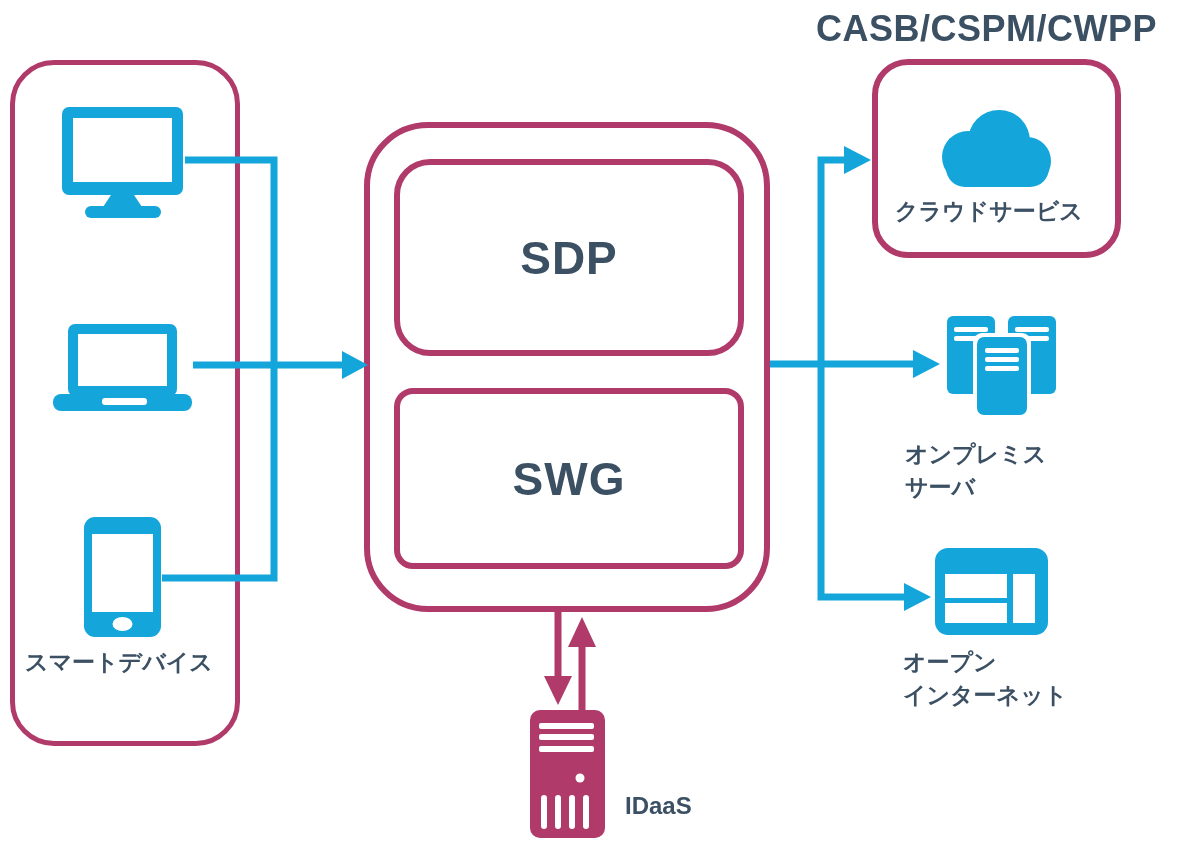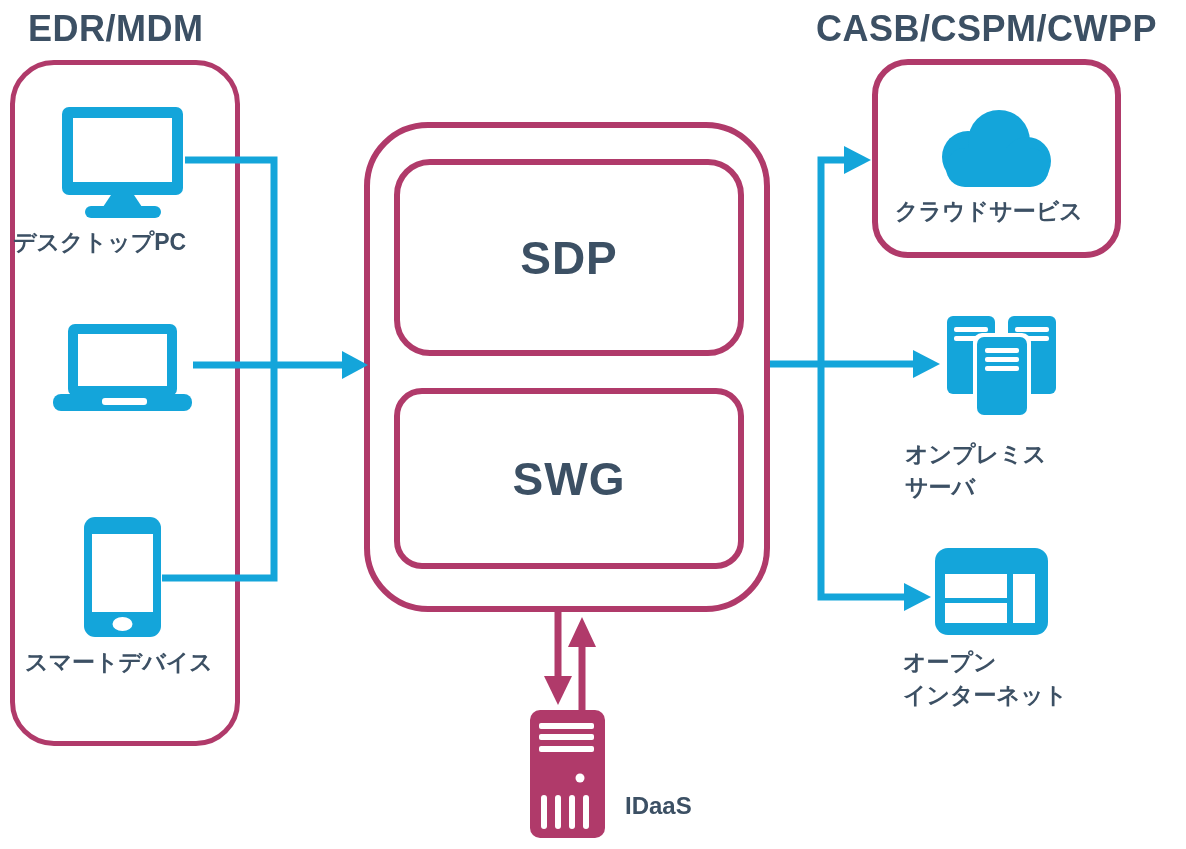--- a/index.html
+++ b/index.html
@@ -15,21 +15,21 @@
   .sec-title{position:absolute;font-weight:bold;font-size:36px;color:var(--text-dark,#3C5064);white-space:nowrap;letter-spacing:0.5px;}
   .sec-title.left{left:28px;top:8px;}
   .sec-title.right{left:816px;top:8px;}
 
   
   .gbox{position:absolute;border:6px solid var(--accent-crimson,#B03A6A);background:transparent;text-align:right;}
   .box-left{left:10px;top:60px;width:230px;height:686px;border-radius:44px;border-width:5px;}
   .box-center{left:364px;top:122px;width:406px;height:490px;border-radius:64px;}
   .box-inner{display:flex;align-items:center;justify-content:center;}
   .box-sdp{left:394px;top:159px;width:350px;height:197px;border-radius:36px;}
-  .box-swg{left:394px;top:388px;width:350px;height:181px;border-radius:28px;}
+  .box-swg{left:394px;top:388px;width:350px;height:181px;border-radius:19px;}
   .box-cloud{left:872px;top:59px;width:249px;height:199px;border-radius:36px;}
   .core-label{font-weight:bold;font-size:46px;color:var(--text-dark,#3C5064);letter-spacing:1px;}
 
   
   .node-label{position:absolute;font-weight:bold;font-size:23px;color:var(--text-dark,#3C5064);line-height:1.45;white-space:nowrap;}
   .lbl-desktop{left:13px;top:226px;width:190px;}
   .lbl-laptop{left:20px;top:419px;width:190px;}
   .lbl-phone{left:25px;top:646px;width:190px;}
   .lbl-cloud{left:895px;top:195px;width:190px;}
   .lbl-onprem{left:905px;top:438px;width:190px;}
@@ -54,21 +54,20 @@
   <div class="gbox box-left"></div>
   <div class="gbox box-center"></div>
   <div class="gbox box-inner box-sdp">
     <span class="core-label">SDP</span>
   </div>
   <div class="gbox box-inner box-swg">
     <span class="core-label">SWG</span>
   </div>
   <div class="gbox box-cloud"></div>
 
-  <div class="sec-title left">EDR/MDM</div>
   <div class="sec-title right">CASB/CSPM/CWPP</div>
 
   <svg class="overlay" width="1186" height="849" viewBox="0 0 1186 849">
 
     <g>
       <path class="line-cyan" d="M185 160 H274 V578 H162"></path>
     </g>
     <g>
       <path class="line-cyan" d="M193 365 H346"></path>
       <polygon class="head-cyan" points="342,351 368,365 342,379"></polygon>
@@ -150,21 +149,20 @@
       <rect class="fill-white" x="539" y="734" width="55" height="6" rx="2"></rect>
       <rect class="fill-white" x="539" y="746" width="55" height="6" rx="2"></rect>
       <circle class="fill-white" cx="580" cy="778" r="4.5"></circle>
       <rect class="fill-white" x="541" y="795" width="6" height="34" rx="3"></rect>
       <rect class="fill-white" x="555" y="795" width="6" height="34" rx="3"></rect>
       <rect class="fill-white" x="569" y="795" width="6" height="34" rx="3"></rect>
       <rect class="fill-white" x="583" y="795" width="6" height="34" rx="3"></rect>
     </g>
   </svg>
 
-  <div class="node-label lbl-desktop">デスクトップPC</div>
   <div class="node-label lbl-phone">スマートデバイス</div>
   <div class="node-label lbl-cloud">クラウドサービス</div>
   <div class="node-label lbl-onprem">
     <span>オンプレミス</span><br>
     <span>サーバ</span>
   </div>
   <div class="node-label lbl-internet">
     <span>オープン</span><br>
     <span>インターネット</span>
   </div>

